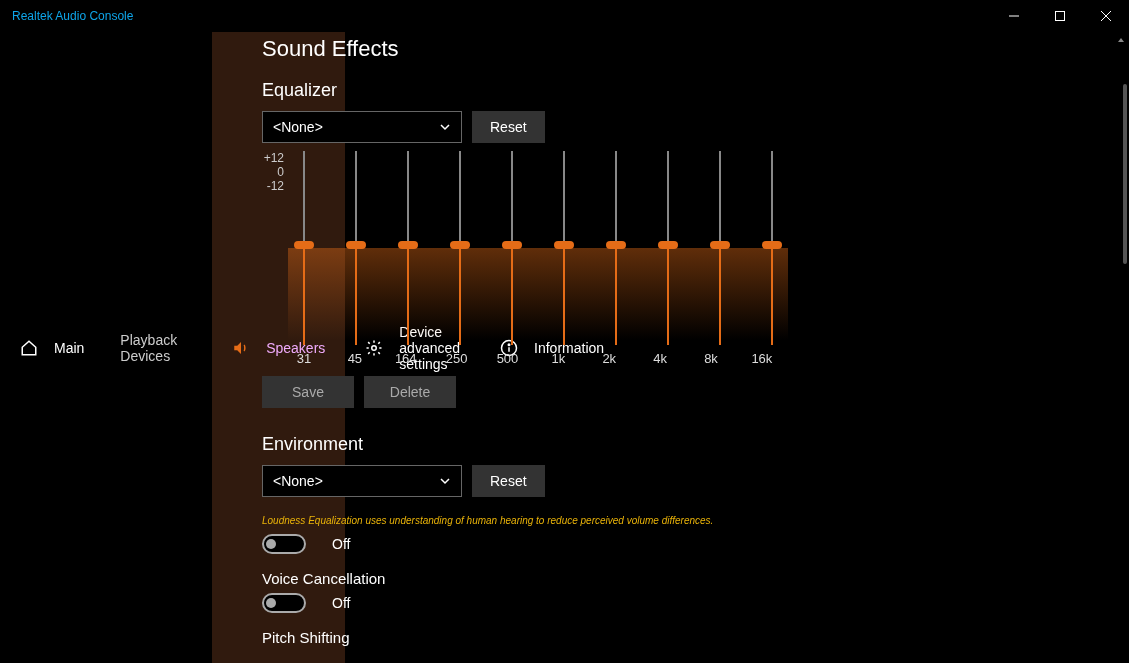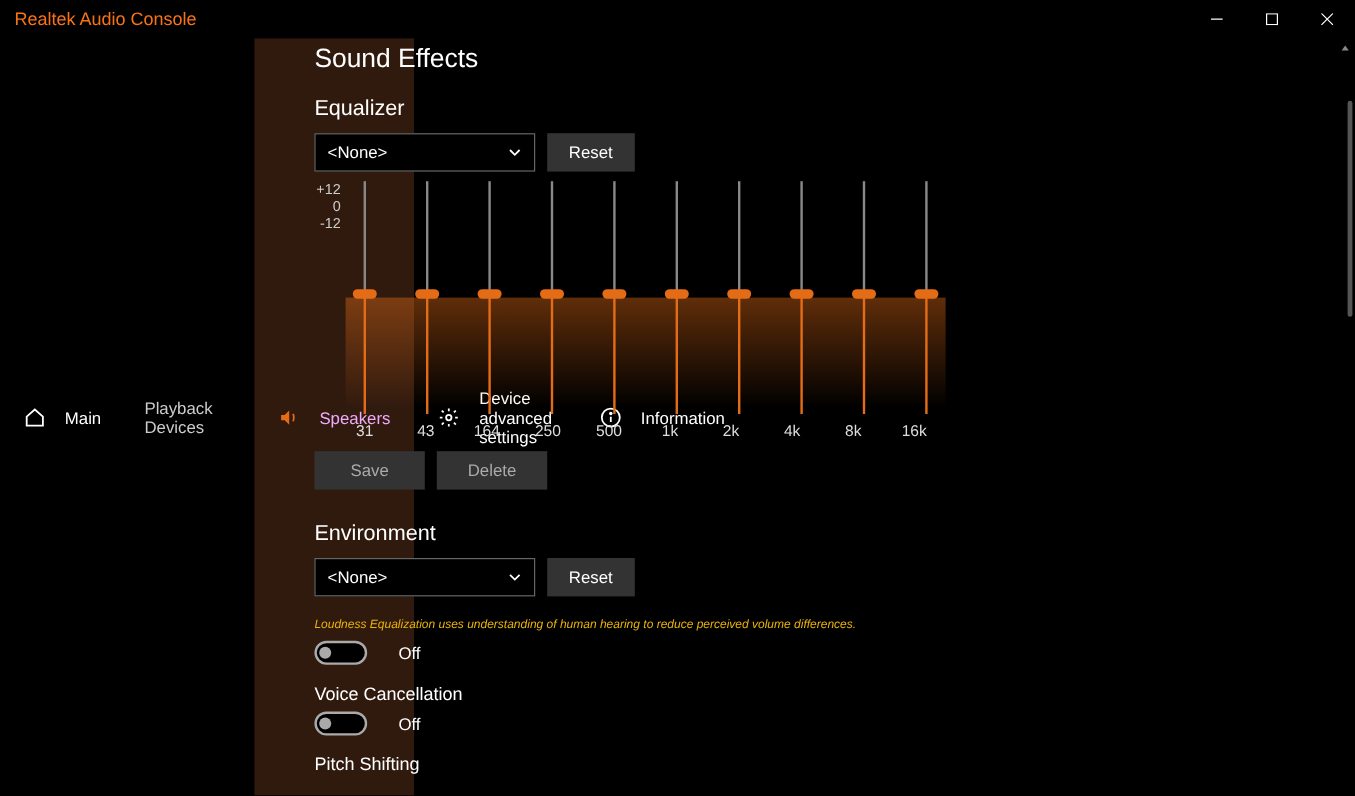--- a/index.html
+++ b/index.html
@@ -1,20 +1,20 @@
 <!DOCTYPE html>
 <html><head>
 <meta charset="utf-8">
 <style>
   * { box-sizing: border-box; margin: 0; padding: 0; font-family: "Segoe UI", Arial, sans-serif; }
   body { background: #000; color: #fff; width: 1129px; height: 663px; overflow: hidden; font-size: 14px; position: relative; }
 
   
   .titlebar { height: 32px; display: flex; align-items: center; justify-content: space-between; padding-left: 12px; }
-  .titlebar .title { font-size: 15px; color: #f97316; }
+  .titlebar .title { font-size: 12px; color: #0ea5e9; }
   .titlebar .winctrl { display: flex; }
   .titlebar .winctrl div { width: 46px; height: 32px; display: flex; align-items: center; justify-content: center; color: #fff; font-size: 10px; }
 
   .body { display: flex; height: calc(663px - 32px); }
 
   
   .sidebar { width: 240px; background: #000; display: flex; }
   .sidebar .nav-item {
     display: flex; align-items: center; gap: 16px;
     padding: 14px 20px; color: #fff; font-size: 14px;
@@ -24,21 +24,21 @@
   .sidebar .nav-item .icn { width: 18px; display:flex; align-items:center; justify-content:center; }
   .sidebar .spacer { flex: 1; }
 
   
   .main { flex: 1; padding: 4px 0 0 22px; overflow-y: auto; position: relative; }
   .page-title { font-size: 22px; font-weight: 400; margin-bottom: 18px; }
   .section-title { font-size: 18px; font-weight: 400; margin: 12px 0 10px; }
 
   .row { display: flex; align-items: center; gap: 10px; margin-bottom: 8px; }
   .select {
-    width: 184px; height: 32px; border: 1px solid #666; background: #000;
+    width: 200px; height: 32px; border: 1px solid #666; background: #000;
     display: flex; align-items: center; justify-content: space-between;
     padding: 0 10px; color: #fff;
   }
   .btn {
     height: 32px; padding: 0 18px; background: #333; color: #fff;
     display: inline-flex; align-items: center; justify-content: center;
     border: none; font-size: 14px;
   }
   .btn.dim { background: #333; color: #aaa; }
   .btn.wide { width: 92px; }
@@ -227,21 +227,21 @@
           </div>
         <div class="eq-col">
             <div class="eq-track-top"></div>
             <div class="eq-track-bot"></div>
             <div class="eq-thumb"></div>
           </div>
       </div>
     </div>
     <div class="eq-freqs">
       <span>31</span>
-      <span>43</span>
+      <span>45</span>
       <span>164</span>
       <span>250</span>
       <span>500</span>
       <span>1k</span>
       <span>2k</span>
       <span>4k</span>
       <span>8k</span>
       <span>16k</span>
     </div>
 

